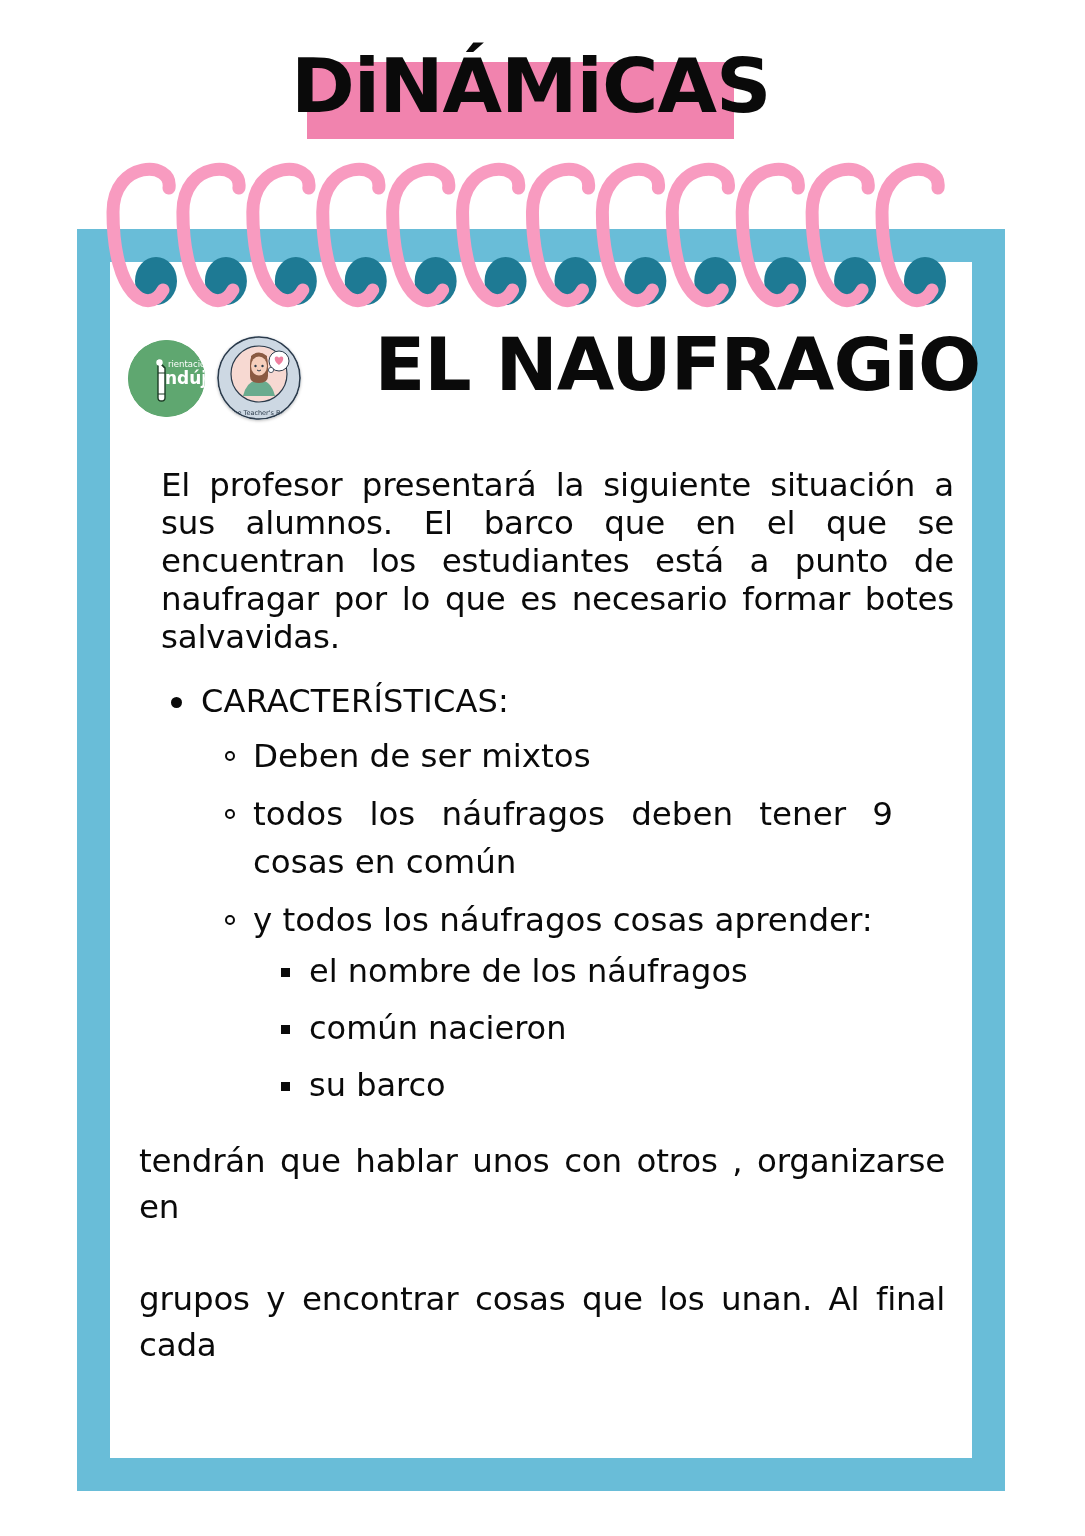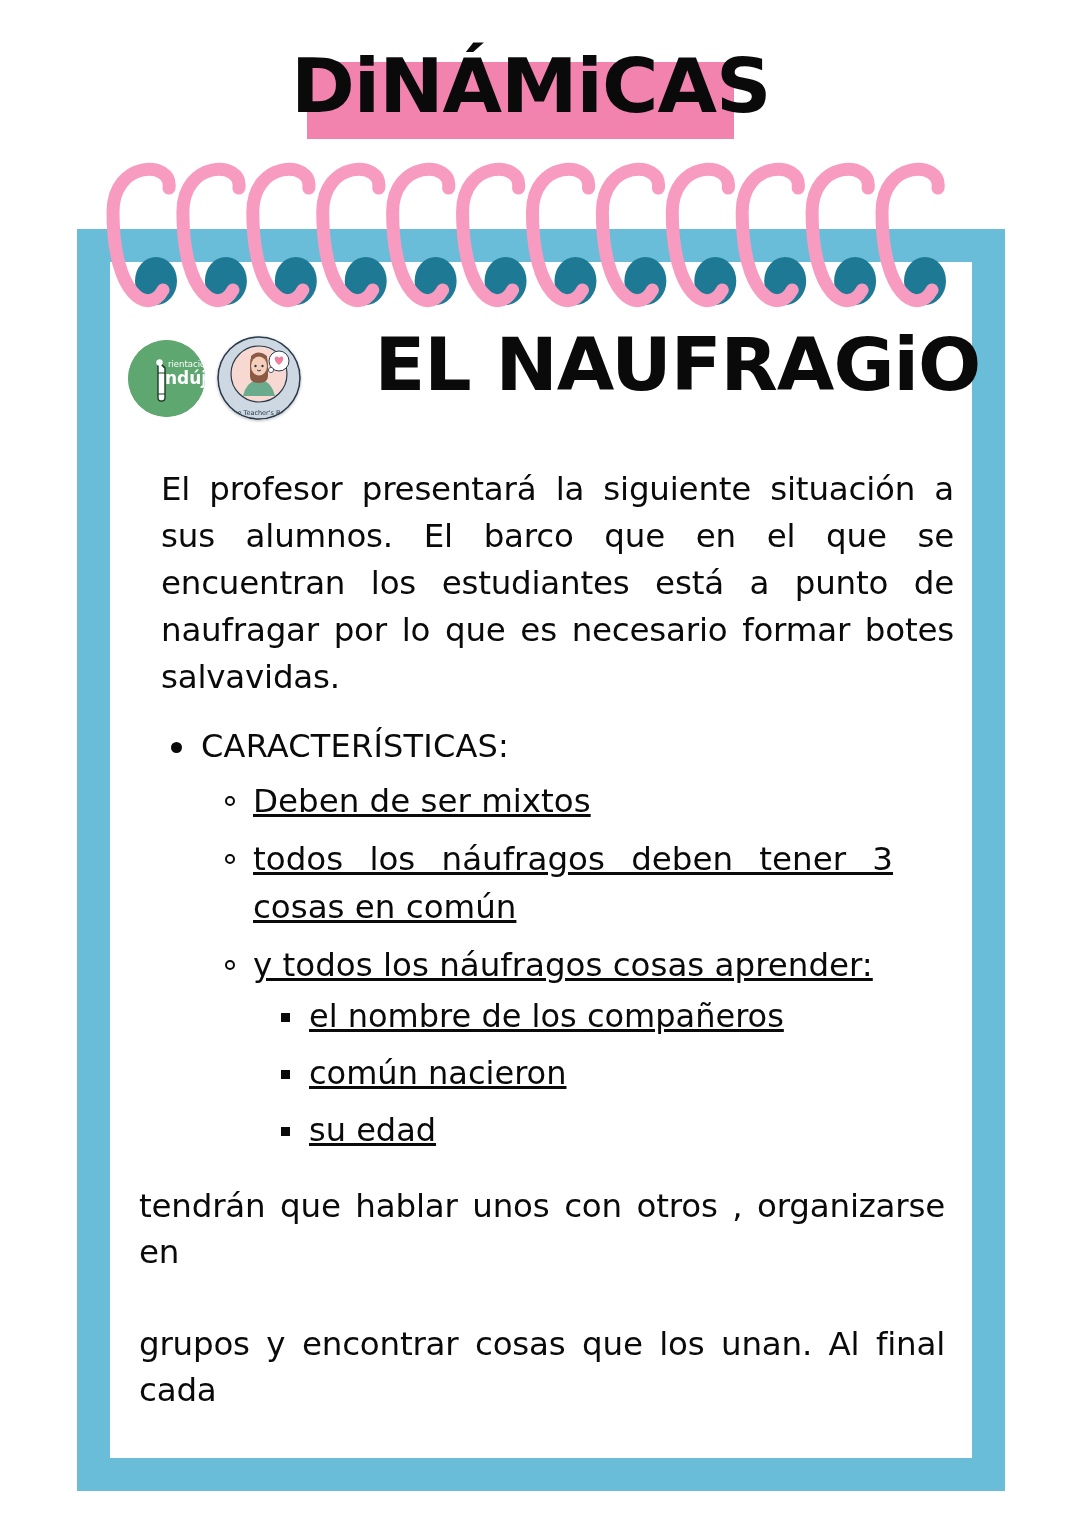--- a/index.html
+++ b/index.html
@@ -122,21 +122,21 @@
   .content {
     position: absolute;
     left: 143px;
     top: 466px;
     width: 800px;
     color: #0a0a0a;
   }
   .para {
     font-family: "DejaVu Sans", sans-serif;
     font-size: 32.5px;
-    line-height: 47px;
+    line-height: 38px;
     text-align: justify;
     text-justify: inter-word;
     margin: 0;
     letter-spacing: -0.2px;
   }
   .para-intro {
     width: 793px;
     margin-left: 18px;
   }
 
@@ -172,21 +172,20 @@
     padding: 0 0 0 52px;
   }
   ul.lvl2 > li {
     position: relative;
     font-family: "DejaVu Sans", sans-serif;
     font-size: 32.5px;
     line-height: 48px;
     margin-bottom: 10px;
     text-align: justify;
     text-justify: inter-word;
-    text-decoration: underline;
   }
   ul.lvl2 > li::before {
     content: "";
     position: absolute;
     left: -28px;
     top: 19px;
     width: 10px;
     height: 10px;
     border-radius: 50%;
     border: 2.2px solid #0a0a0a;
@@ -322,27 +321,27 @@
   <div class="content">
 
     <p class="para para-intro">El profesor presentará la siguiente situación a sus alumnos. El barco que en el que se encuentran los estudiantes está a punto de naufragar por lo que es necesario formar botes salvavidas.</p>
 
     <ul class="lvl1">
       <li>
         <span class="row-text caps">CARACTERÍSTICAS:</span>
 
         <ul class="lvl2">
           <li>Deben de ser mixtos</li>
-          <li class="wrap2">todos los náufragos deben tener 3 cosas en común</li>
+          <li class="wrap2">todos los náufragos deben tener 9 cosas en común</li>
           <li>
             <span>y todos los náufragos cosas aprender:</span>
             <ul class="lvl3">
-              <li>el nombre de los compañeros</li>
+              <li>el nombre de los náufragos</li>
               <li>común nacieron</li>
-              <li>su edad</li>
+              <li>su barco</li>
             </ul>
           </li>
         </ul>
       </li>
     </ul>
 
     <div class="para para-closing">
       <span class="jline">tendrán que hablar unos con otros , organizarse en</span>
       <span class="jline">grupos y encontrar cosas que los unan. Al final cada</span>
 

